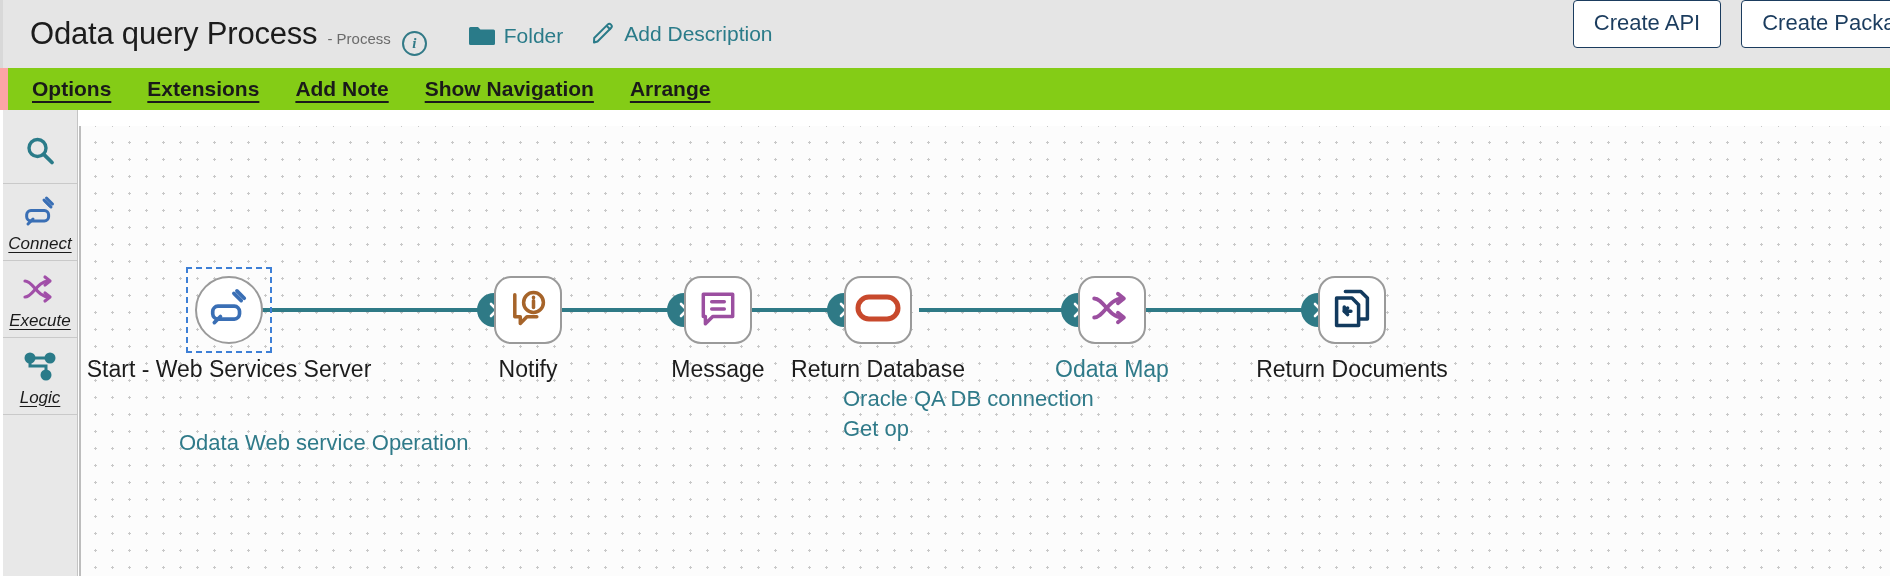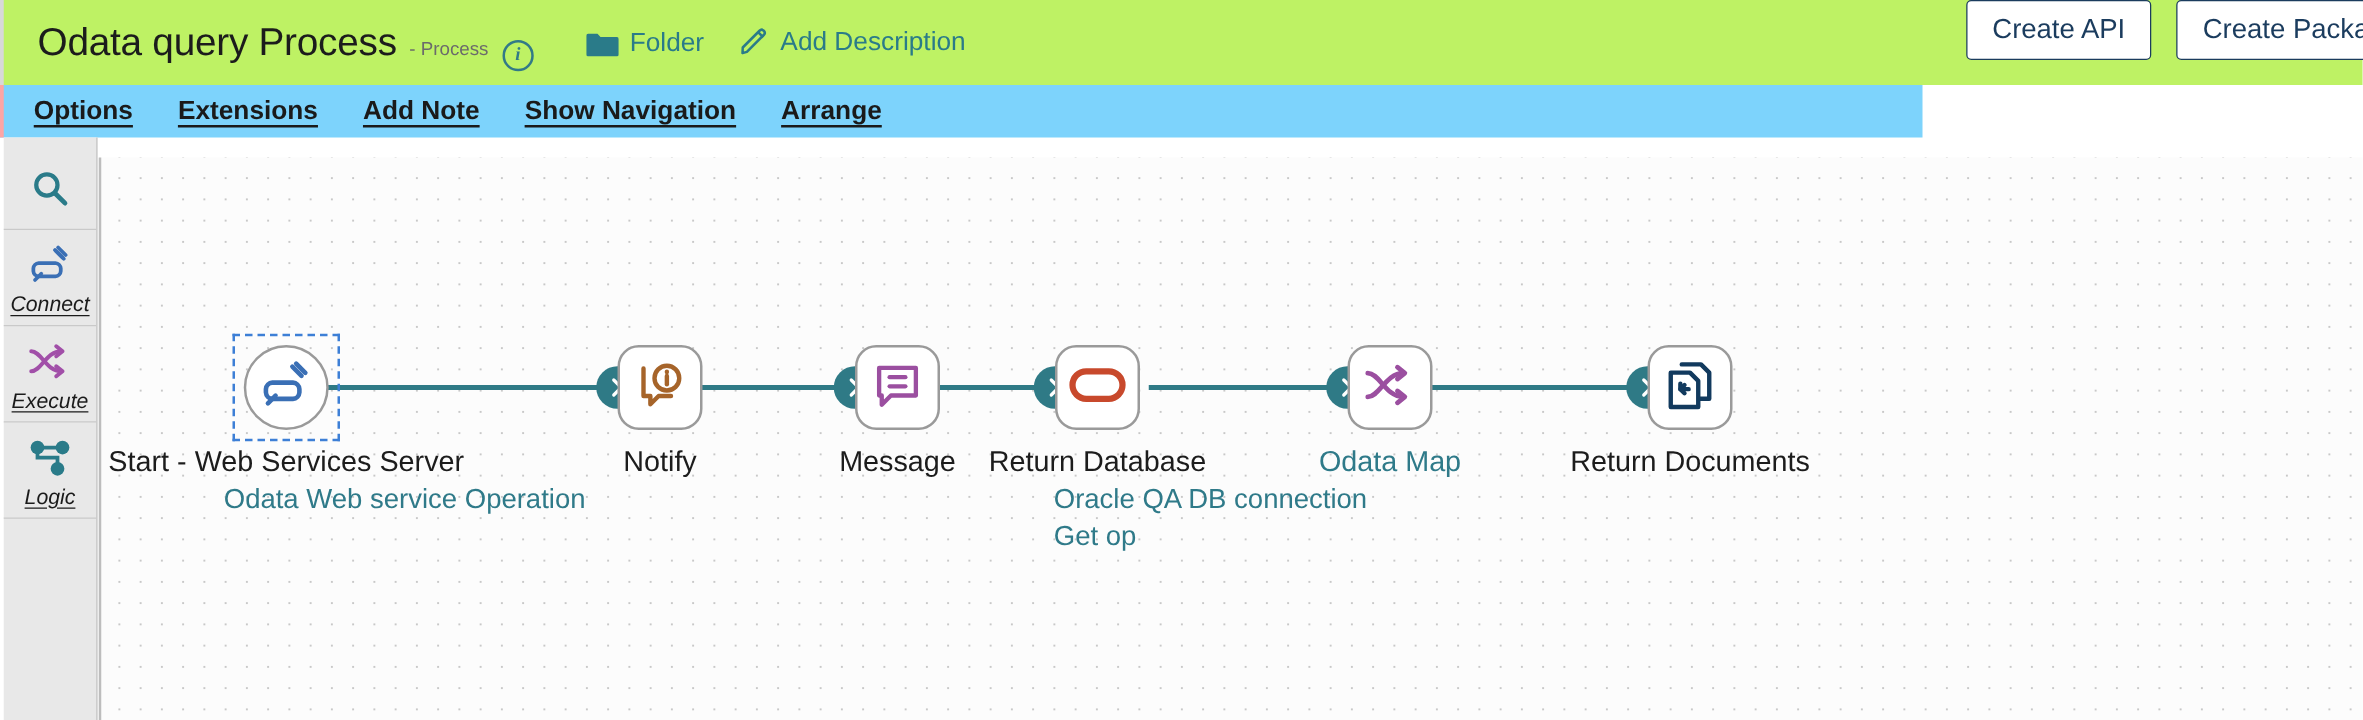--- a/index.html
+++ b/index.html
@@ -8,21 +8,21 @@
     overflow: hidden;
     background: #ffffff;
     font-family: "Liberation Sans", sans-serif;
     color: #222;
   }
 
   
   .header {
     position: absolute; left: 0; top: 0;
     width: 1890px; height: 68px;
-    background: #bef264;
+    background: #e5e5e5;
     border-left: 3px solid #d8d8d8;
     display: flex; align-items: center;
   }
   .header-left {
     display: flex; align-items: baseline;
     padding-left: 27px;
     white-space: nowrap;
   }
   .page-title {
     font-size: 31px; font-weight: 400; color: #1c1c1c;
@@ -64,23 +64,23 @@
     cursor: pointer;
     white-space: nowrap;
   }
   .hdr-btn.clipped {
     margin-right: -140px;
   }
 
   
   .menubar {
     position: absolute; left: 0; top: 68px;
-    width: 1538px; height: 42px;
-    background: #7dd3fc;
-    border-left: 3px solid #fca5a5;
+    width: 1890px; height: 42px;
+    background: #84cc16;
+    border-left: 8px solid #fca5a5;
     display: flex; align-items: center;
     padding-left: 24px;
     gap: 36px;
   }
   .menu-item {
     font-size: 21px; font-weight: bold; color: #1a1a1a;
     text-decoration: underline;
     text-underline-offset: 5px;
     text-decoration-thickness: 2px;
     cursor: pointer;
@@ -334,21 +334,21 @@
             <g fill="none" stroke="#3a6fb5" stroke-width="3" stroke-linecap="round" stroke-linejoin="round">
               <path d="M13.5 12.5 L23 22 a4.5 4.5 0 0 1 0 6 l-1.5 1.5 a4.5 4.5 0 0 1-6 0 L6 20 a4.5 4.5 0 0 1 0-6 L7.5 12.5 a4.5 4.5 0 0 1 6 0 Z" transform="rotate(-45 16 20)"></path>
               <path d="M22 6 L28 12"></path>
               <path d="M24.5 4 L30.5 10"></path>
               <path d="M6 30 L11 25"></path>
             </g>
           </svg>
         </span>
       </div>
       <div class="node-label">Start - Web Services Server</div>
-      <div class="node-sublabel" style="left:-16px;">Odata Web service Operation</div>
+      <div class="node-sublabel" style="left:-16px;margin-top:44px;">Odata Web service Operation</div>
     </div>
 
     <div class="node" style="left:413px; top:150px;">
       <div class="node-shape">
         <span>
           <svg width="44" height="44" viewBox="0 0 40 40">
             <g fill="none" stroke="#a6642a" stroke-width="3.2" stroke-linecap="round" stroke-linejoin="round">
               <path d="M8 8 L8 28 L13 28 L13 34 L19 28 L28 28"></path>
               <circle cx="25" cy="15" r="9"></circle>
               <path d="M25 13.5 L25 19.5"></path>

